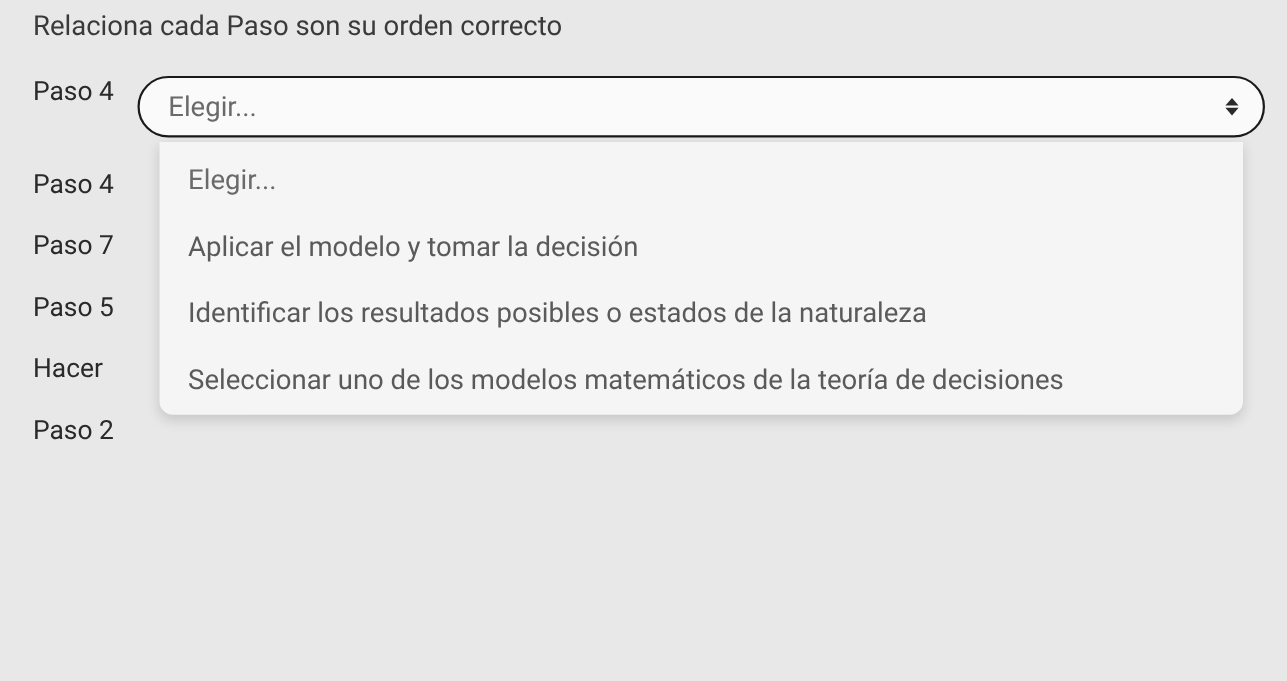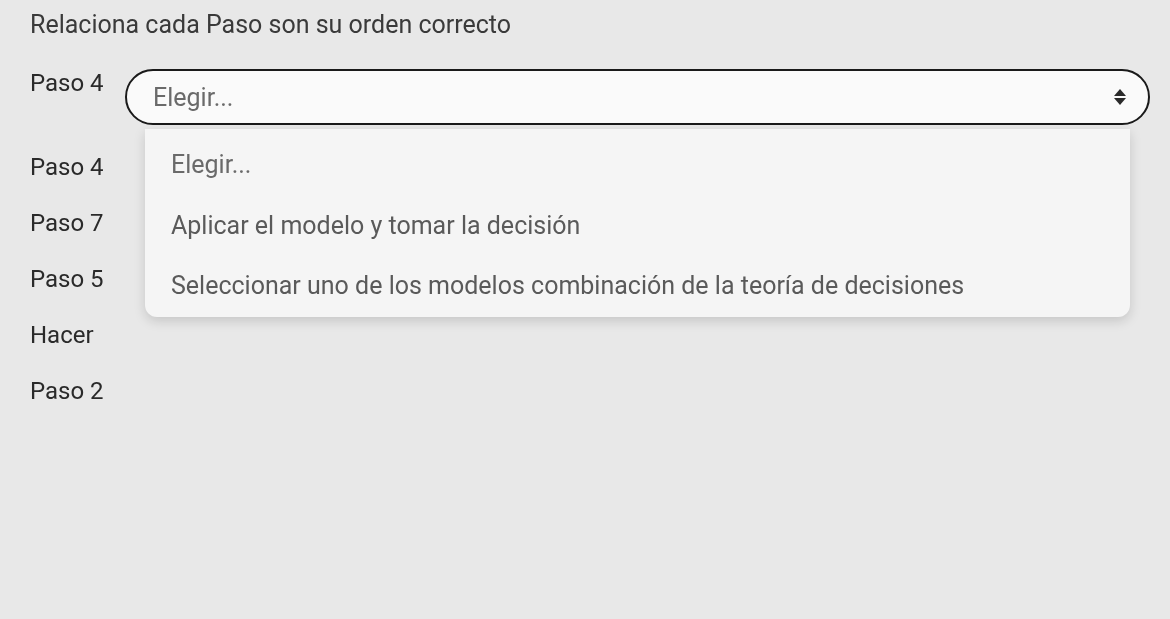--- a/index.html
+++ b/index.html
@@ -138,16 +138,17 @@
     <div class="row-label">Hacer</div>
   </div>
 
   <div class="row">
     <div class="row-label">Paso 2</div>
   </div>
 
   <div class="dropdown-panel" id="dropdown-panel">
       <div class="dropdown-option placeholder">Elegir...</div>
       <div class="dropdown-option">Aplicar el modelo y tomar la decisión</div>
-      <div class="dropdown-option">Seleccionar uno de los modelos combinación de la teoría de decisiones</div>
+      <div class="dropdown-option">Identificar los resultados posibles o estados de la naturaleza</div>
+      <div class="dropdown-option">Seleccionar uno de los modelos matemáticos de la teoría de decisiones</div>
     </div>
 
 </div>
 
 </body></html>

